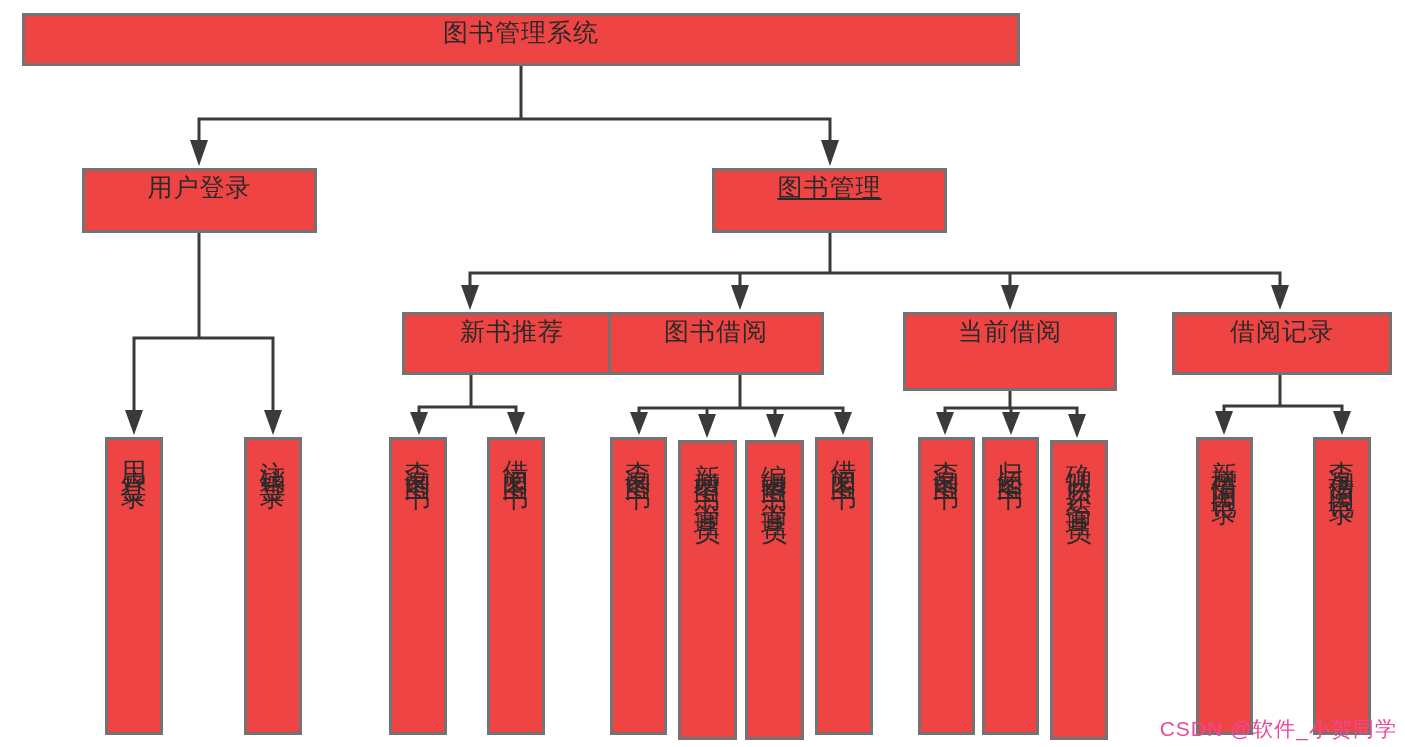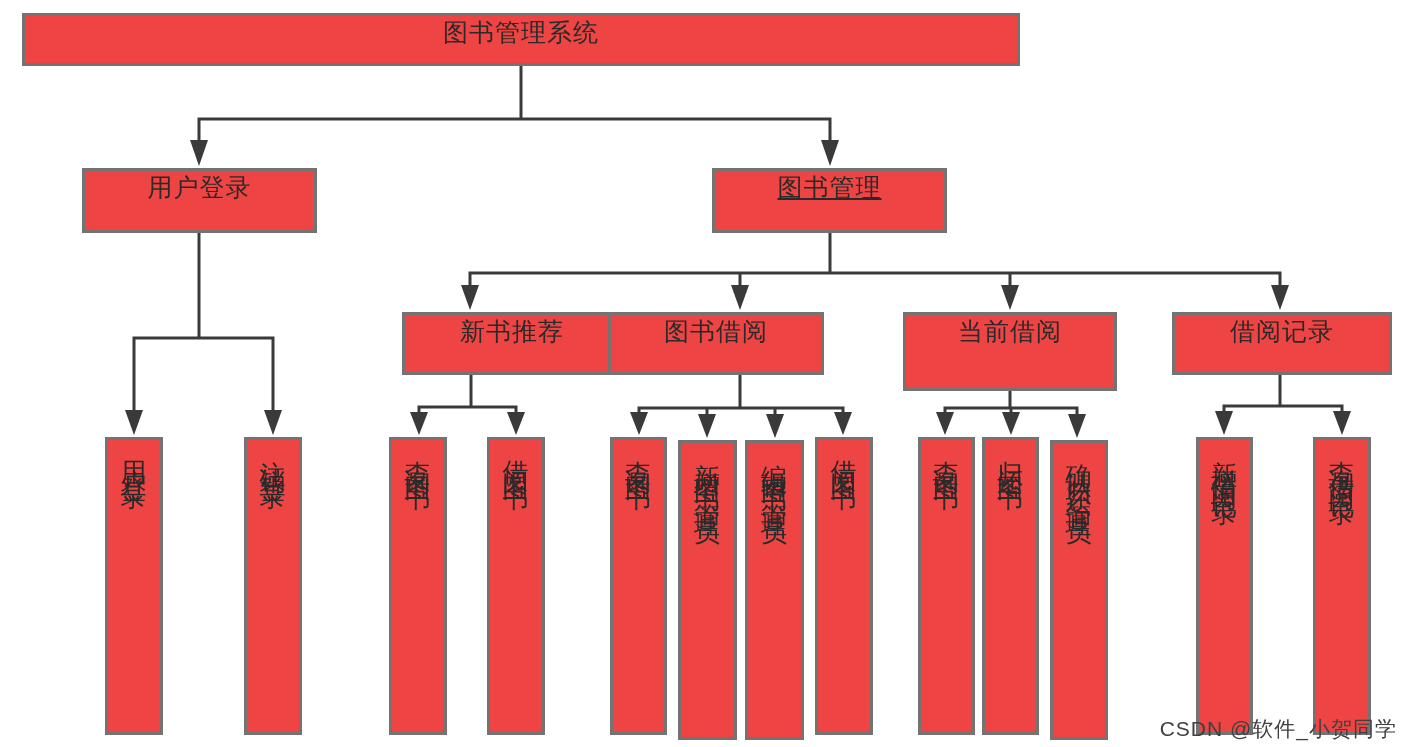--- a/index.html
+++ b/index.html
@@ -53,21 +53,21 @@
   .l-d2{left:982px; top:437px; width:57px; height:298px;}
   .l-d3{left:1050px;top:440px; width:58px; height:300px;}
   .l-e1{left:1196px;top:437px; width:57px; height:298px;}
   .l-e2{left:1313px;top:437px; width:58px; height:298px;}
   
   .watermark{
     position:absolute;
     right:8px;
     bottom:4px;
     font-size:21px;
-    color:#404040;
+    color:#ec4899;
     z-index:3;
     letter-spacing:1px;
     white-space:nowrap;
   }
 </style>
 </head>
 <body>
 
 <div id="stage">
 

